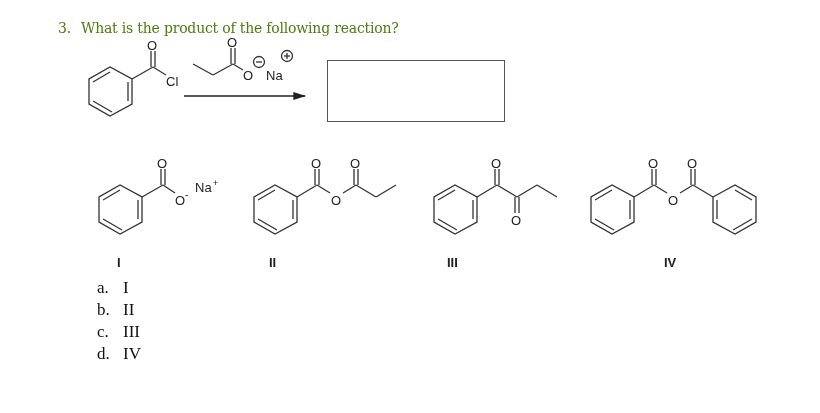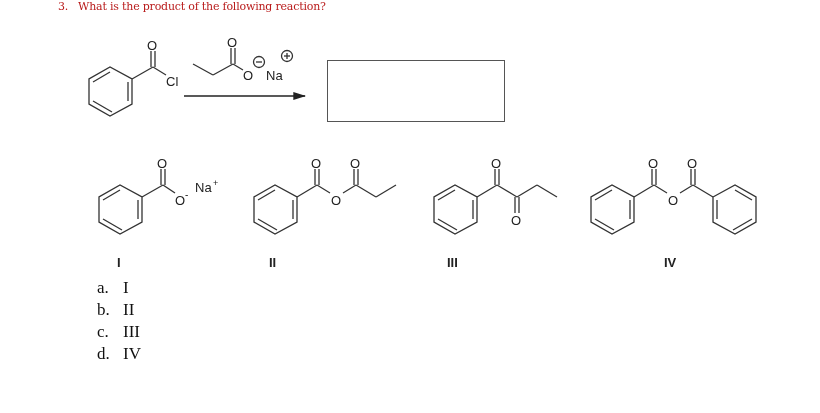--- a/index.html
+++ b/index.html
@@ -1,20 +1,20 @@
 <!DOCTYPE html>
 <html><head>
 <meta charset="utf-8">
 <style>
   html, body { margin:0; padding:0; background:#ffffff; }
   body { width:820px; height:413px; position:relative; overflow:hidden; }
   .question-title {
-    position:absolute; left:58px; top:0;
+    position:absolute; left:58px; top:20px;
     font-family:"DejaVu Serif","Liberation Serif",serif;
-    font-size:11px; color:#b91c1c; white-space:nowrap; letter-spacing:-0.2px;
+    font-size:14px; color:#4d7c0f; white-space:nowrap; letter-spacing:-0.2px;
   }
   .question-title .num { margin-right:10px; }
   svg.scheme { position:absolute; left:0; top:0; }
   .mol text { font-family:"Liberation Sans","DejaVu Sans",sans-serif; fill:#222; }
   .answer-box {
     position:absolute; left:327px; top:60px; width:176px; height:60px;
     border:1.6px solid #555; background:#fff;
   }
   .choices {
     position:absolute; left:97px; top:277px;

